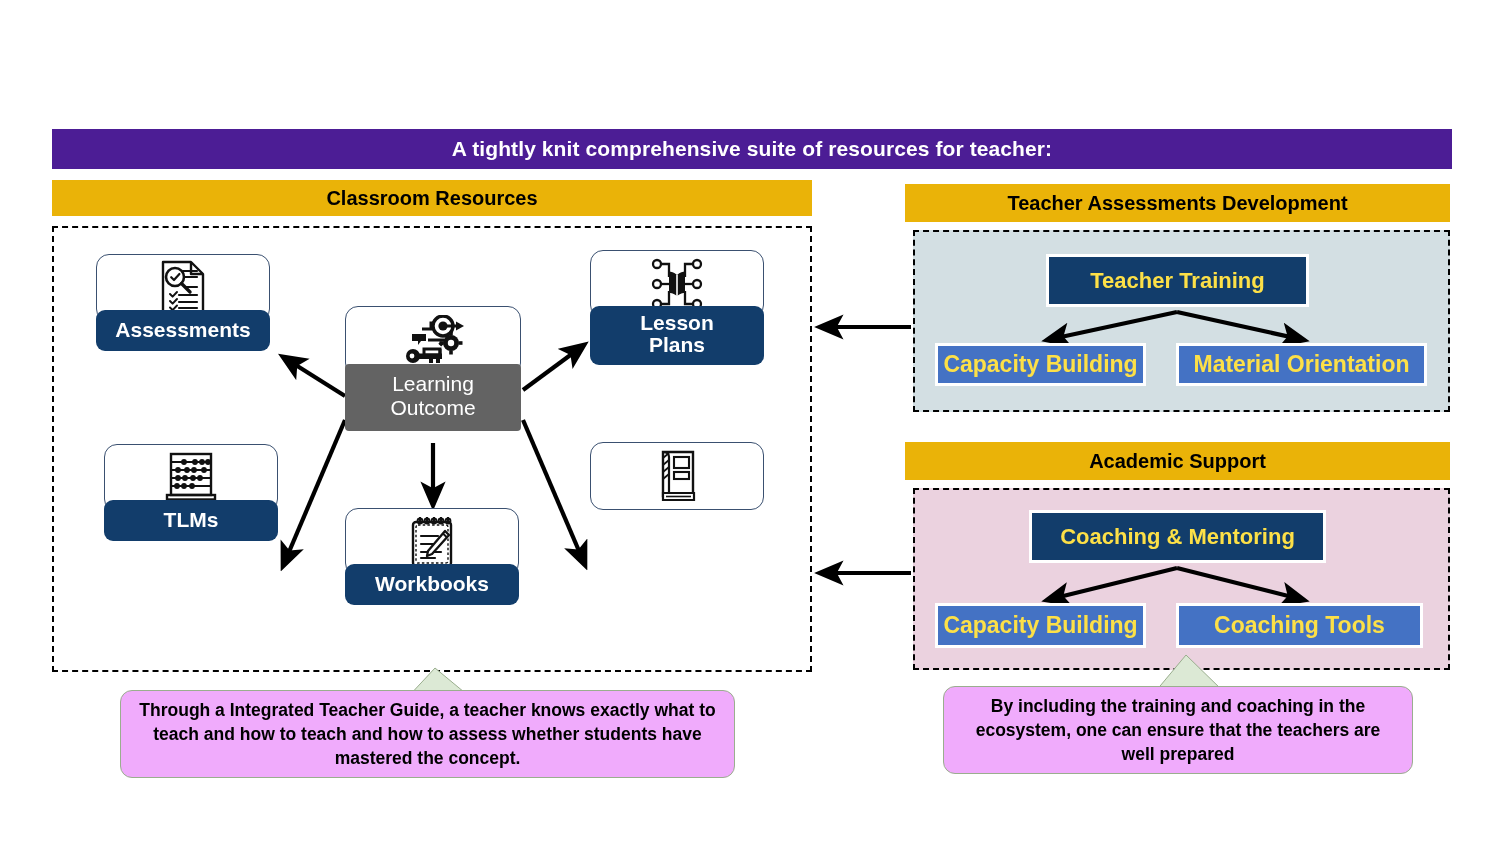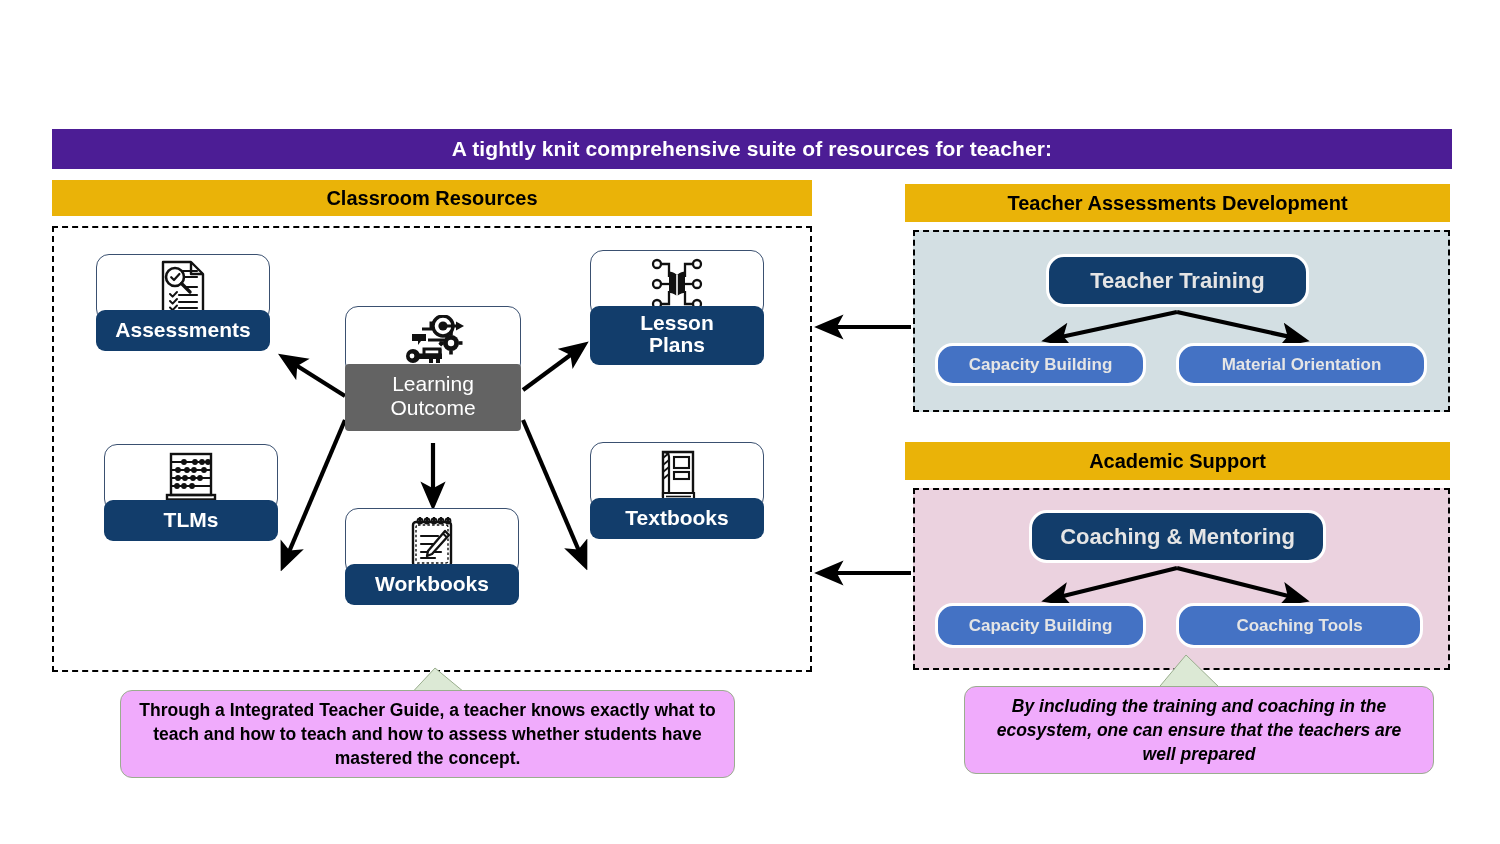--- a/index.html
+++ b/index.html
@@ -53,43 +53,43 @@
   #card-hub .res-icon{width:176px;height:70px;}
   #hub-label{
     width:176px;background:#636363;border-radius:4px;margin-top:-12px;position:relative;
     display:flex;flex-direction:column;align-items:center;justify-content:center;
     color:#ffffff;font-size:21px;font-weight:400;line-height:1.16;padding:8px 20px 10px;
     box-sizing:border-box;
   }
 
   
   .node-box{
-    position:absolute;border-radius:18px;display:flex;align-items:center;justify-content:center;
-    color:#e5e5e5;font-weight:bold;box-sizing:border-box;
+    position:absolute;border-radius:0;display:flex;align-items:center;justify-content:center;
+    color:#fde047;font-weight:bold;box-sizing:border-box;
     border:3px solid #ffffff;
   }
   .node-dark{background:#123D6B;font-size:22px;}
-  .node-mid{background:#4472C4;font-size:17px;}
+  .node-mid{background:#4472C4;font-size:23px;}
 
   #box-teacher-training{left:1046px;top:254px;width:263px;height:53px;}
   #box-capacity-1{left:935px;top:343px;width:211px;height:43px;}
   #box-material{left:1176px;top:343px;width:251px;height:43px;}
 
   #box-coaching{left:1029px;top:510px;width:297px;height:53px;}
   #box-capacity-2{left:935px;top:603px;width:211px;height:45px;}
   #box-coaching-tools{left:1176px;top:603px;width:247px;height:45px;}
 
   
   .callout{
     position:absolute;background:#f0abfc;border:1px solid #9AAE8E;border-radius:12px;
     display:flex;align-items:center;justify-content:center;text-align:center;
     color:#000000;font-weight:bold;font-size:17.5px;line-height:1.38;box-sizing:border-box;padding:8px 14px;
   }
   #callout-left{left:120px;top:690px;width:615px;height:88px;}
-  #callout-right{left:964px;top:686px;width:470px;height:88px;font-style:italic;}
+  #callout-right{left:943px;top:686px;width:470px;height:88px;}
 
   
   svg.layer{position:absolute;left:0;top:0;width:1500px;height:844px;pointer-events:none;}
   svg.iconsvg{display:block;}
 </style>
 </head>
 <body>
 
 <div id="stage">
 
@@ -247,21 +247,20 @@
             <path d="M10,17 L16,12"></path>
             <path d="M10,24 L16,19"></path>
             <path d="M10,31 L16,26"></path>
         </g>
         <rect x="21" y="9" width="15" height="11" fill="none" stroke="#111" stroke-width="2.1"></rect>
         <rect x="21" y="24" width="15" height="7" fill="none" stroke="#111" stroke-width="2.1"></rect>
         <path d="M10,45 H41 V52 H10 Z" fill="#ffffff" stroke="#111" stroke-width="2.2"></path>
         <line x1="13" y1="48.5" x2="38" y2="48.5" stroke="#111" stroke-width="1.6"></line>
       </svg>
     </div>
-    <div class="res-label">Textbooks</div>
   </div>
 
   <div class="res-card" id="card-workbooks">
     <div class="res-icon">
       <svg class="iconsvg" width="54" height="56" viewBox="0 0 54 56">
         <rect x="8" y="8" width="38" height="44" rx="3" fill="#ffffff" stroke="#111" stroke-width="2.4"></rect>
         <rect x="11" y="11" width="32" height="38" rx="2" fill="none" stroke="#111" stroke-width="1.4" stroke-dasharray="2.5 2.2"></rect>
         <g stroke="#111" stroke-width="2" fill="none">
           <path d="M15,8 V3"></path>
             <path d="M22,8 V3"></path>

